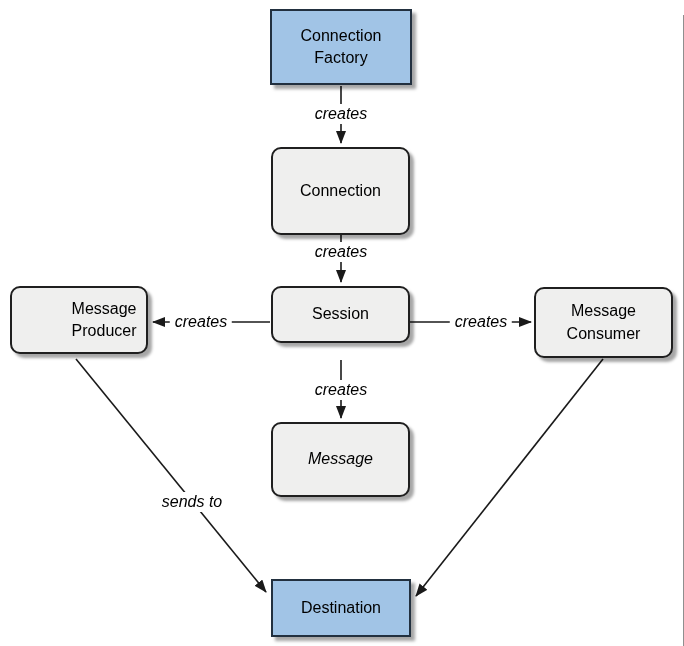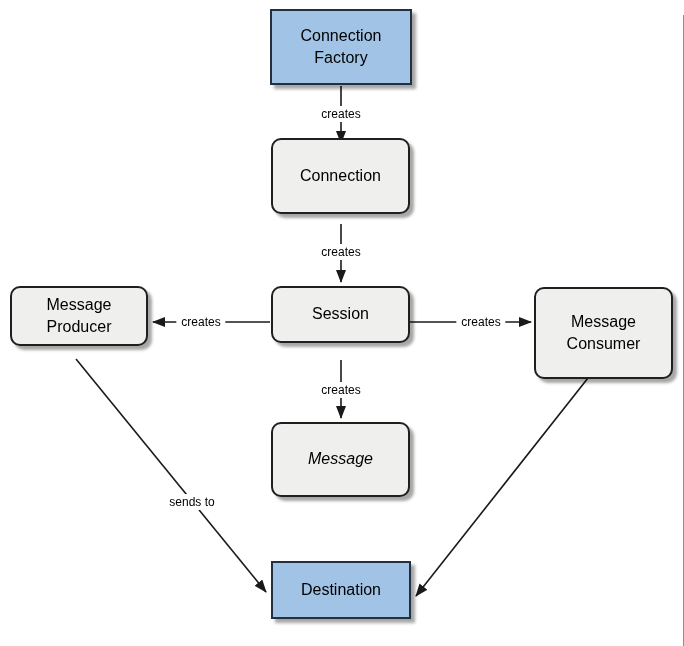--- a/index.html
+++ b/index.html
@@ -29,22 +29,23 @@
     background:var(--node-gray);
   }
   .node span{display:inline-block;max-width:115px;}
   .node.blue{background:var(--node-blue);border-radius:0;border-color:#22303f;}
   .node.gray{border-radius:10px;}
   .edge-label{
     position:absolute;
     transform:translate(-50%,-50%);
     background:var(--background);
     padding:1px 5px;
-    font-size:12px;color:#000;
+    font-size:16px;color:#000;
     white-space:nowrap;
+    font-style:italic;
   }
   .frame-right{
     position:absolute;
     right:0;top:15px;bottom:0;width:1px;
     background:#8f8f8f;
   }
 </style>
 </head>
 <body>
 
@@ -64,41 +65,41 @@
       <line x1="341" y1="360" x2="341" y2="418" marker-end="url(#arrow)"></line>
       <line x1="76" y1="359" x2="266" y2="592" marker-end="url(#arrow)"></line>
       <line x1="603" y1="359" x2="416" y2="596" marker-end="url(#arrow)"></line>
     </g>
   </svg>
 
   <div class="node blue" style="left:270px;top:9px;width:142px;height:76px;">
     <span>Connection Factory</span>
   </div>
 
-  <div class="node gray" style="left:271px;top:138px;width:139px;height:76px;">
+  <div class="node gray" style="left:271px;top:147px;width:139px;height:88px;">
     <span>Connection</span>
   </div>
 
-  <div class="node gray" style="left:10px;top:286px;width:138px;height:60px;">
+  <div class="node gray" style="left:10px;top:286px;width:138px;height:68px;text-align:right;">
     <span>Message Producer</span>
   </div>
 
   <div class="node gray" style="left:271px;top:286px;width:139px;height:57px;">
     <span>Session</span>
   </div>
 
-  <div class="node gray" style="left:534px;top:287px;width:139px;height:92px;">
+  <div class="node gray" style="left:534px;top:287px;width:139px;height:71px;">
     <span>Message Consumer</span>
   </div>
 
   <div class="node gray" style="left:271px;top:422px;width:139px;height:75px;font-style:italic;">
     <span>Message</span>
   </div>
 
-  <div class="node blue" style="left:271px;top:561px;width:140px;height:58px;">
+  <div class="node blue" style="left:271px;top:579px;width:140px;height:58px;">
     <span>Destination</span>
   </div>
 
   <div class="edge-label" style="left:341px;top:114px;">creates</div>
   <div class="edge-label" style="left:341px;top:252px;">creates</div>
   <div class="edge-label" style="left:201px;top:322px;">creates</div>
   <div class="edge-label" style="left:481px;top:322px;">creates</div>
   <div class="edge-label" style="left:341px;top:390px;">creates</div>
   <div class="edge-label" style="left:192px;top:502px;">sends to</div>
 

